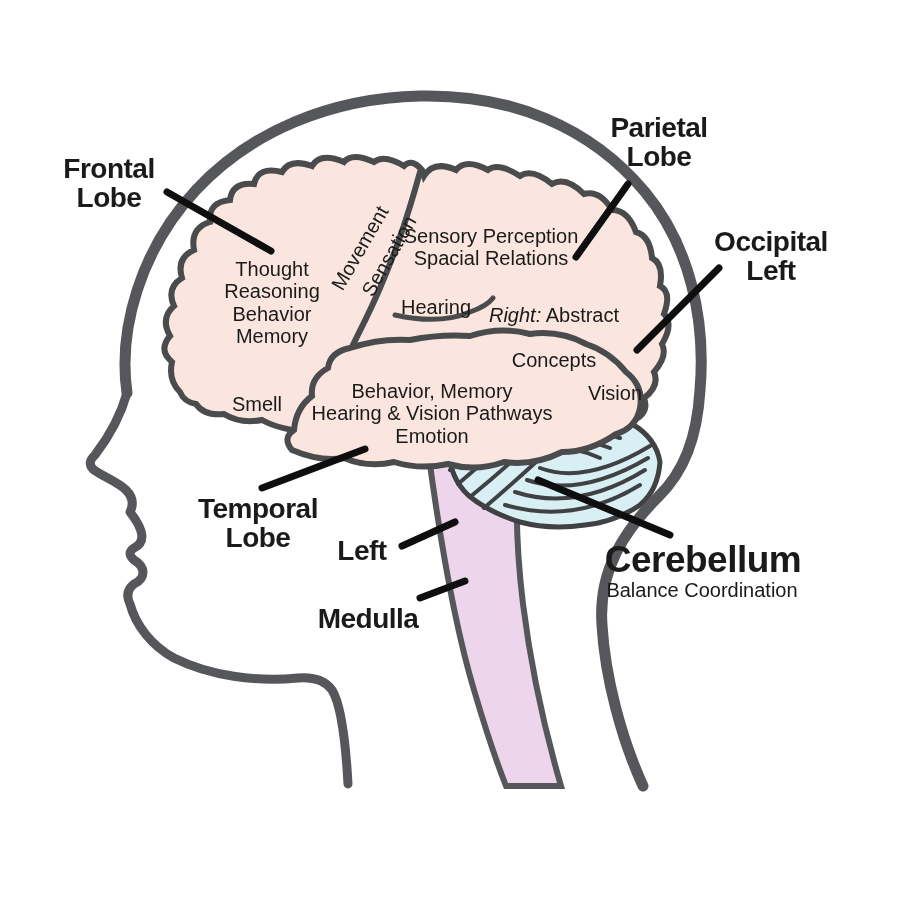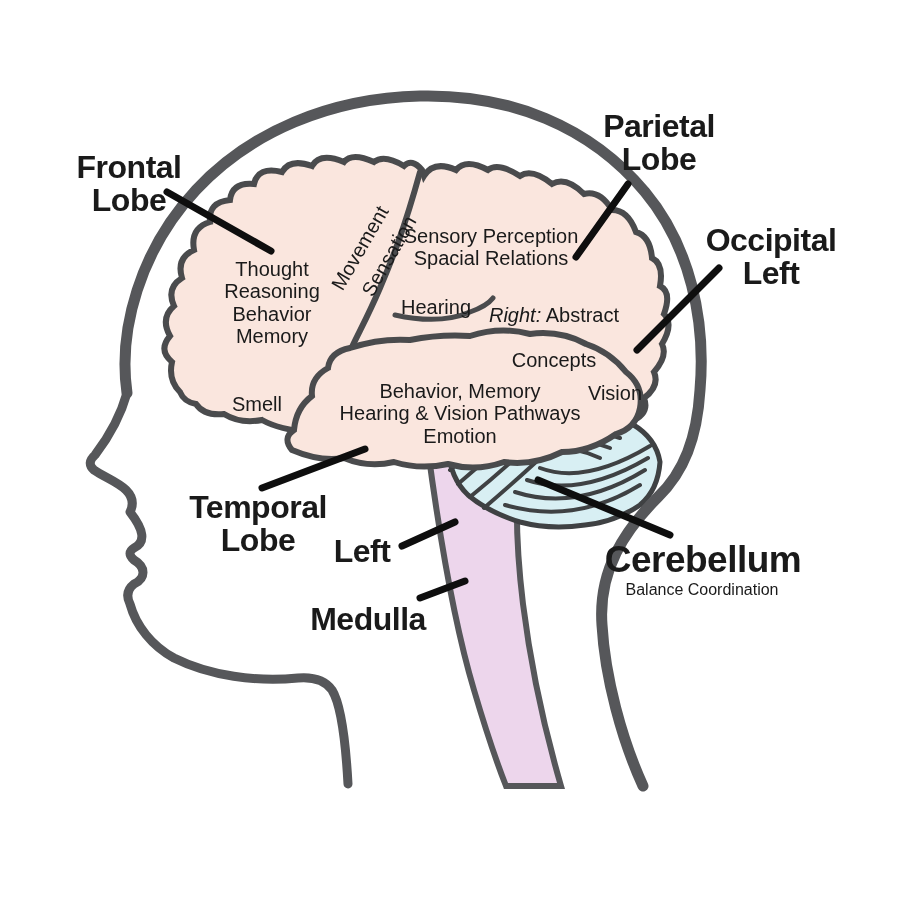--- a/index.html
+++ b/index.html
@@ -5,22 +5,22 @@
   :root{
     --cerebrum:#FAE6DE; --cerebellum:#D8EFF3; --brainstem:#EDD6EC;
     --outline:#56575A; --brainline:#4A4B4D; --leader:#0E0E0E; --text:#1A1A1A;
   }
   html,body{margin:0;padding:0;background:#fff;}
   .stage{position:relative;width:900px;height:900px;background:#fff;overflow:hidden;
          font-family:"Liberation Sans",sans-serif;}
   .stage svg{position:absolute;left:0;top:0;}
   .lbl{position:absolute;transform:translate(-50%,-50%);text-align:center;
        white-space:pre-line;color:var(--text);}
-  .bold-lbl{font-weight:bold;font-size:32px;line-height:1.03;letter-spacing:-0.5px;}
-  .sub-lbl{font-size:16px;line-height:1.1;}
+  .bold-lbl{font-weight:bold;font-size:28px;line-height:1.03;letter-spacing:-0.5px;}
+  .sub-lbl{font-size:20px;line-height:1.1;}
   .ann{font-size:20px;line-height:1.12;}
   .rot{transform:translate(-50%,-50%) rotate(-60deg);transform-origin:center;}
   .it{font-style:italic;}
   .cerebrum-fill{fill:var(--cerebrum);stroke:var(--brainline);}
   .cerebellum-fill{fill:var(--cerebellum);stroke:#3F4143;}
   .stem-fill{fill:var(--brainstem);stroke:var(--outline);}
   .headline{fill:none;stroke:var(--outline);stroke-linecap:round;stroke-linejoin:round;}
   .sulcus{fill:none;stroke:var(--brainline);stroke-linecap:round;}
   .fold{fill:none;stroke:#3F4143;stroke-width:4;stroke-linecap:round;}
   .leader{stroke:var(--leader);stroke-width:7;stroke-linecap:round;}
@@ -76,21 +76,21 @@
 
     <line class="leader" x1="167" y1="192" x2="271" y2="251"></line>
     <line class="leader" x1="628" y1="184" x2="576" y2="257"></line>
     <line class="leader" x1="719" y1="268" x2="637" y2="350"></line>
     <line class="leader" x1="262" y1="488" x2="365" y2="449"></line>
     <line class="leader" x1="402" y1="546" x2="455" y2="522"></line>
     <line class="leader" x1="420" y1="598" x2="465" y2="581"></line>
     <line class="leader" x1="538" y1="480" x2="670" y2="535"></line>
   </svg>
 
-  <div class="lbl bold-lbl" style="left:129px;top:184px;">Frontal
+  <div class="lbl bold-lbl" style="left:109px;top:184px;">Frontal
 Lobe</div>
   <div class="lbl bold-lbl" style="left:659px;top:143px;">Parietal
 Lobe</div>
   <div class="lbl bold-lbl" style="left:771px;top:257px;">Occipital
 Left</div>
   <div class="lbl bold-lbl" style="left:258px;top:524px;">Temporal
 Lobe</div>
   <div class="lbl bold-lbl" style="left:362px;top:551px;">Left</div>
   <div class="lbl bold-lbl" style="left:368px;top:619px;">Medulla</div>
   <div class="lbl bold-lbl" style="left:703px;top:560px;font-size:37px;">Cerebellum</div>
@@ -100,21 +100,21 @@
 Reasoning
 Behavior
 Memory</div>
   <div class="lbl ann rot" style="left:360px;top:248px;">Movement</div>
   <div class="lbl ann rot" style="left:389px;top:256px;">Sensation</div>
   <div class="lbl ann" style="left:491px;top:247px;">Sensory Perception
 Spacial Relations</div>
   <div class="lbl ann" style="left:428px;top:307px;margin-left:8px;">Hearing</div>
   <div class="lbl ann" style="left:257px;top:404px;">Smell</div>
   <div class="lbl ann" style="left:615px;top:393px;">Vision</div>
-  <div class="lbl ann" style="left:432px;top:414px;margin-left:28px;">Behavior, Memory
+  <div class="lbl ann" style="left:432px;top:414px;">Behavior, Memory
 Hearing &amp; Vision Pathways
 Emotion</div>
 
   <div class="lbl ann" style="left:554px;top:338px;">
     <div><span class="it">Right:</span><span> Abstract</span></div>
     <div>Concepts</div>
   </div>
 
 </div>
 

